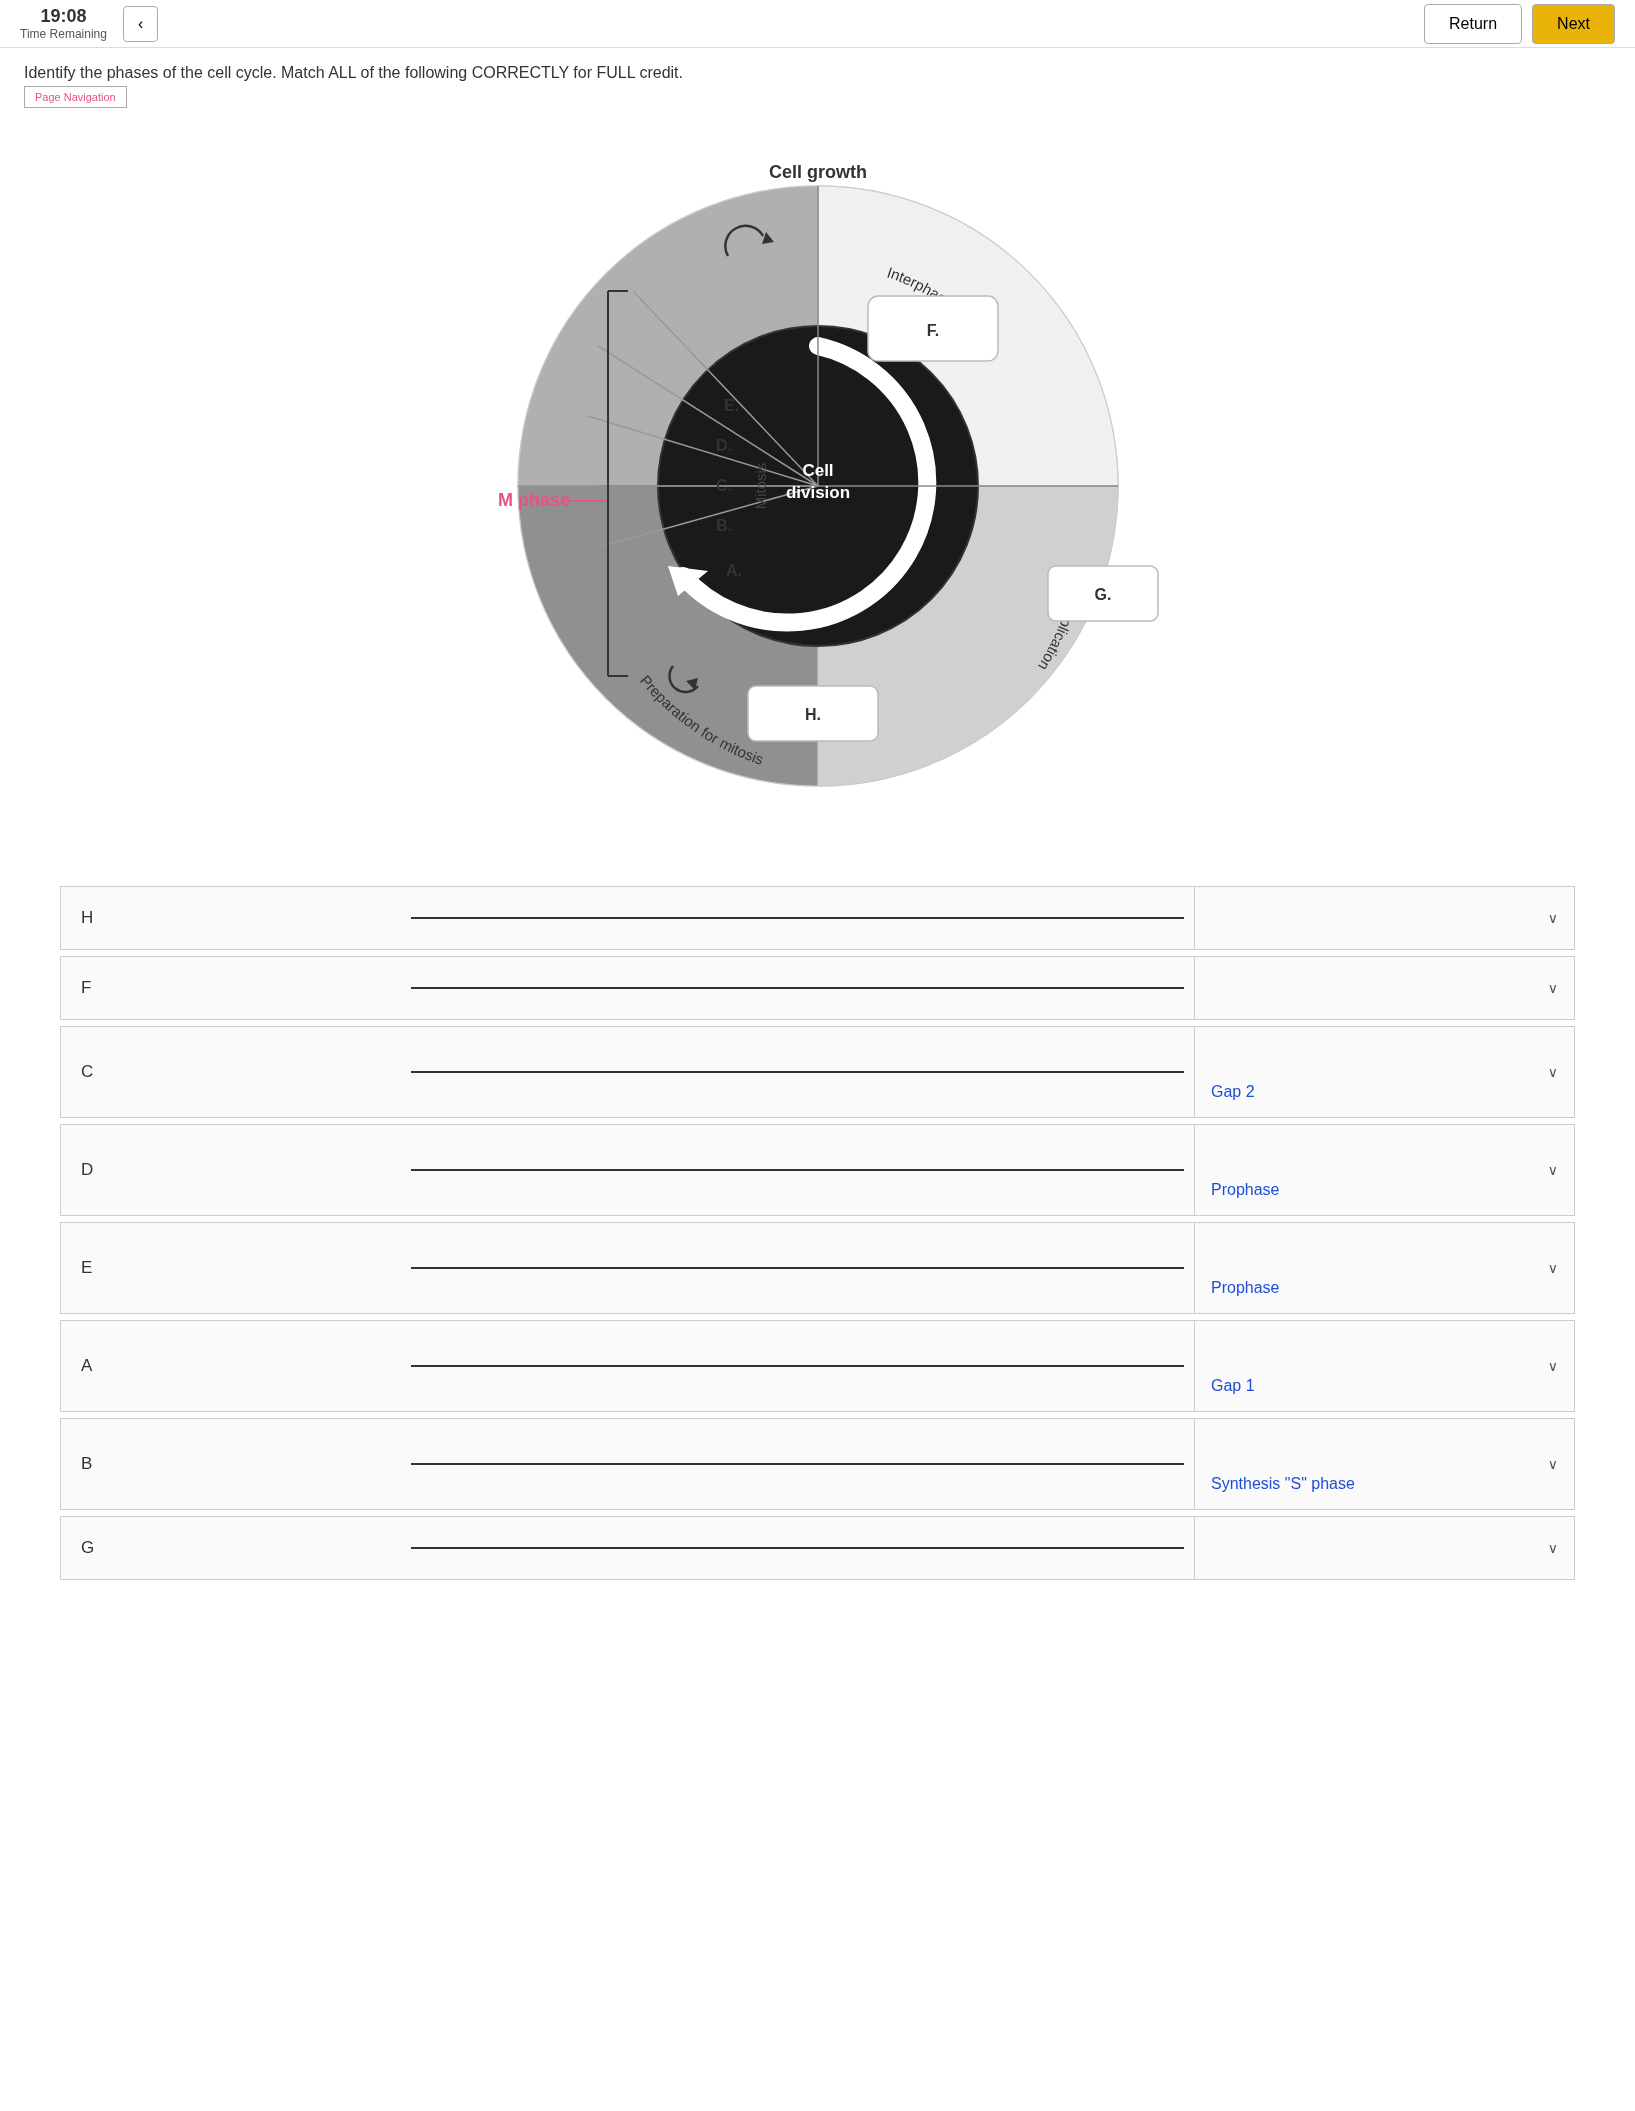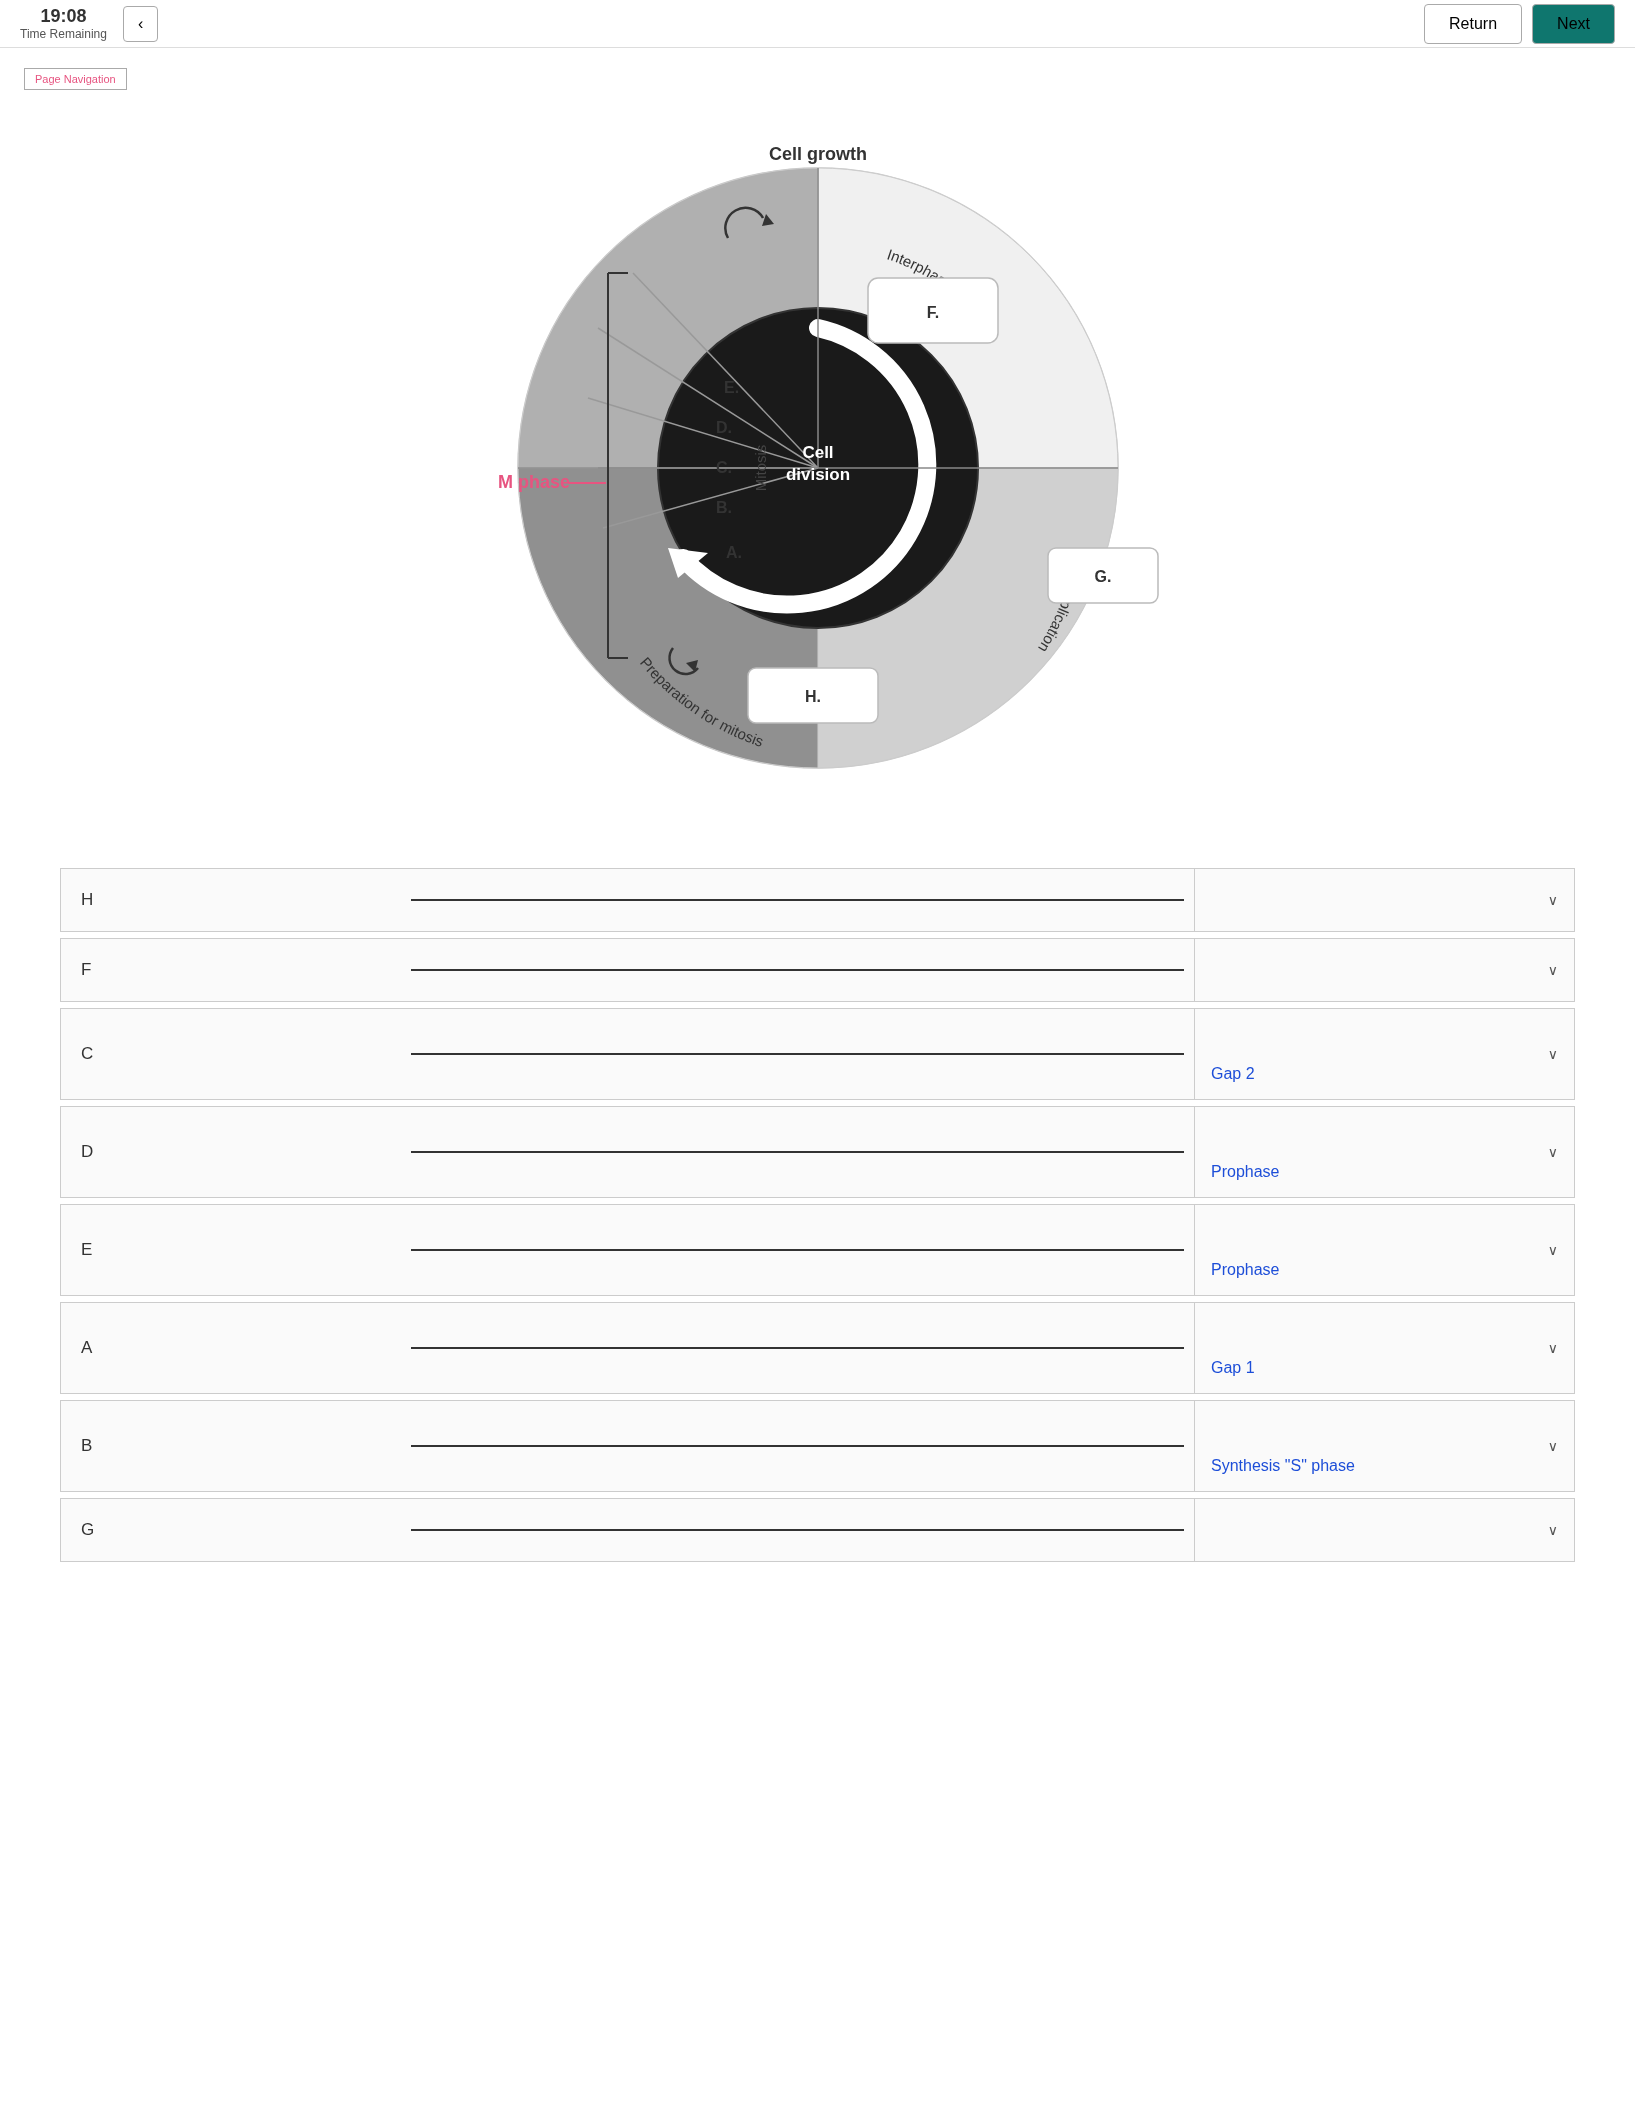--- a/index.html
+++ b/index.html
@@ -27,21 +27,21 @@
     }
     .header-buttons { display: flex; gap: 10px; }
     .btn-return, .btn-next {
       padding: 10px 24px;
       font-size: 16px;
       border-radius: 4px;
       cursor: pointer;
       border: 1px solid #aaa;
       background: #fff;
     }
-    .btn-next { background: #0f766e; }
+    .btn-next { background: #eab308; }
 
     
     .instructions {
       padding: 16px 24px 8px 24px;
       font-size: 16px;
     }
     .page-nav-btn {
       display: inline-block;
       border: 1px solid #aaa;
       padding: 4px 10px;
@@ -140,20 +140,21 @@
     </div>
     <button class="nav-back-btn">‹</button>
   </div>
   <div class="header-buttons">
     <button class="btn-return">Return</button>
     <button class="btn-next">Next</button>
   </div>
 </div>
 
 <div class="instructions">
+  <p>Identify the phases of the cell cycle. Match ALL of the following CORRECTLY for FULL credit.</p>
   <div class="page-nav-btn">Page Navigation</div>
 </div>
 
 <div class="diagram-container">
   <div class="diagram-wrapper">
     <svg class="diagram-svg" viewBox="0 0 700 700" xmlns="http://www.w3.org/2000/svg">
       <defs>
         <path id="dna-arc" d="M 590,350 A 240,240 0 0,0 350,110"></path>
         <path id="prep-arc" d="M 350,590 A 240,240 0 0,0 160,490"></path>
         <path id="interphase-arc" d="M 350,150 A 200,200 0 0,1 550,350"></path>

